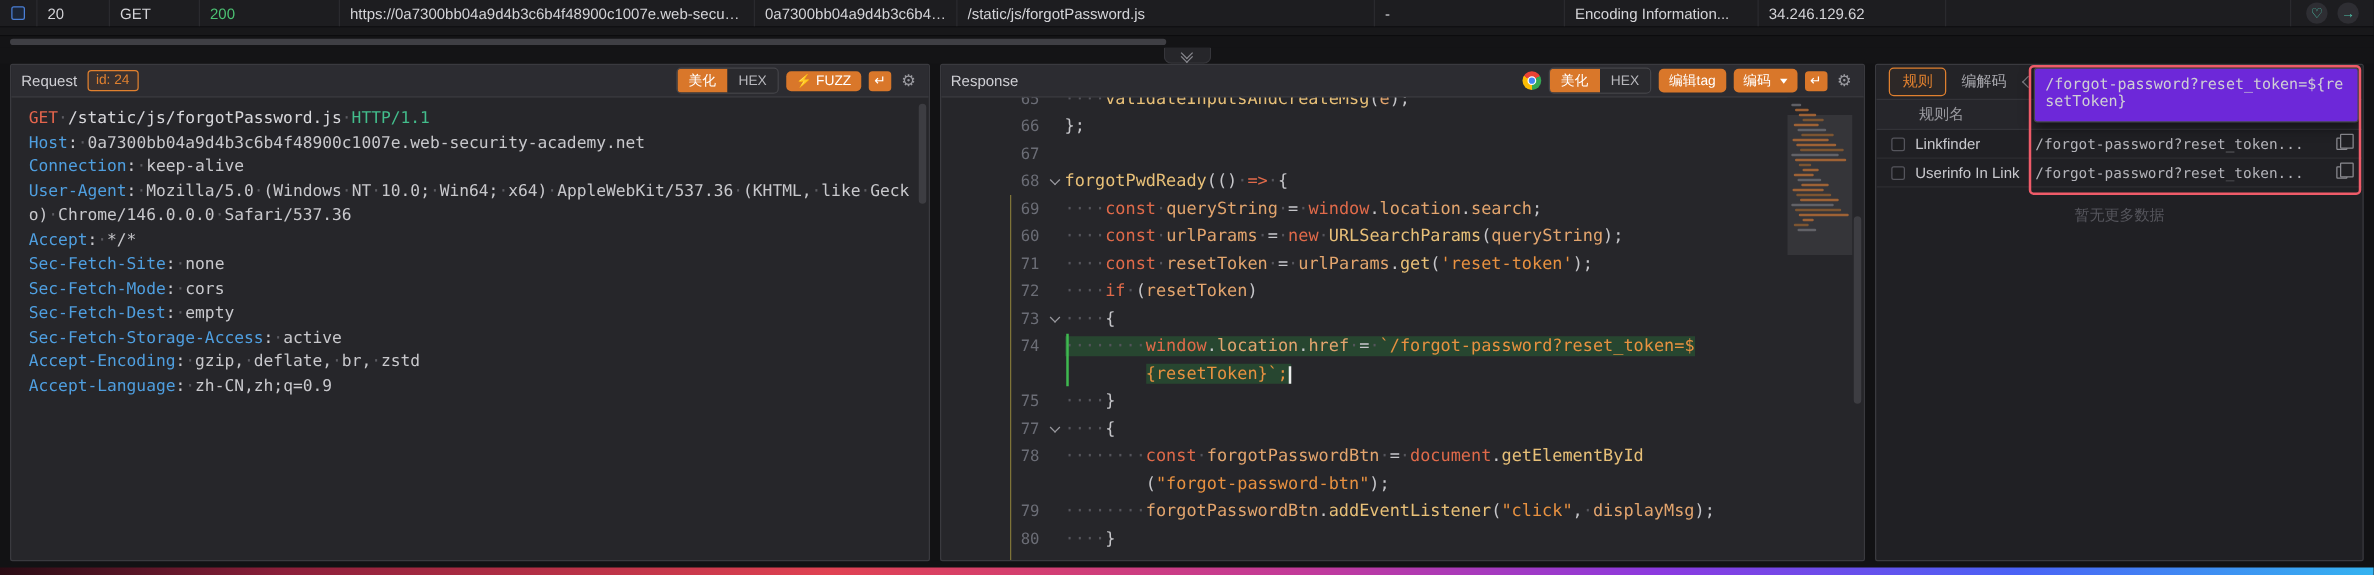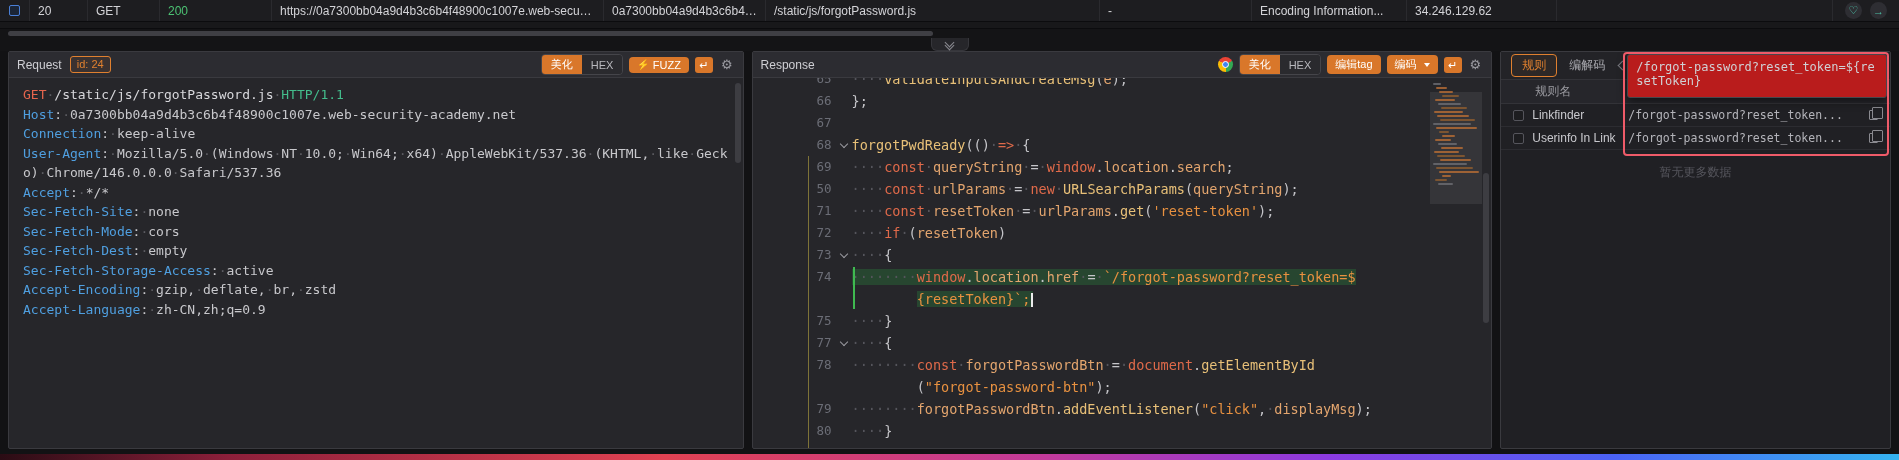--- a/index.html
+++ b/index.html
@@ -104,21 +104,21 @@
   .rule-row { height:23px; display:flex; align-items:center; border-bottom:1px solid #2c2c31; font-size:12px; cursor:pointer; }
   .rule-cb { flex:none; width:11px; height:11px; border:1px solid #55555c; border-radius:2px; margin:0 8px 0 12px; background:#1d1d20; }
   .rule-name { flex:none; width:96px; color:#c8c8cd; overflow:hidden; white-space:nowrap; }
   .rule-value { flex:1; color:#b4b4ba; white-space:nowrap; overflow:hidden; font-size:11.5px;
     font-family:"DejaVu Sans Mono","Liberation Mono",monospace; }
   .copy-icon { flex:none; position:relative; width:9px; height:10px; border:1px solid #8a8a90; border-radius:1px;
     margin:0 12px 0 6px; cursor:pointer; }
   .copy-icon::before { content:''; position:absolute; left:2px; top:-4px; width:9px; height:10px;
     border:1px solid #8a8a90; border-radius:1px; background:#202024; }
   .empty-text { text-align:center; color:#55555c; font-size:12px; margin-top:14px; }
-  .token-popup { position:absolute; left:126px; top:2px; width:260px; min-height:44px; background:#b91c1c;
+  .token-popup { position:absolute; left:126px; top:2px; width:260px; min-height:44px; background:#6d28d9;
     border:1px solid #47474c; border-radius:3px; box-shadow:0 3px 10px rgba(0,0,0,.55); padding:5px 8px;
     font-family:"DejaVu Sans Mono","Liberation Mono",monospace; font-size:12px; color:#d0d0d4;
     word-break:break-all; z-index:5; }
   .pink-rect { position:absolute; left:122px; top:0; width:266px; height:104px; border:2px solid #ef5b69;
     border-radius:4px; z-index:6; pointer-events:none; }
 
   .bottom-accent { height:6px; margin-top:5px;
     background:linear-gradient(90deg,#2a0c14 0%,#8c1f3a 12%,#e04252 35%,#c23a9a 55%,#8b3ae0 70%,#4a62f5 85%,#35b3f0 100%); }
 </style>
 </head>
@@ -259,21 +259,21 @@
                 <span class="fold-chev"></span>
               </span>
               <span class="code-text"><span class="tk-fn">forgotPwdReady</span><span class="tk-p">(()</span><span class="tk-ws">·</span><span class="tk-kw">=&gt;</span><span class="tk-ws">·</span><span class="tk-p">{</span></span>
             </div>
             <div class="code-row">
               <span class="gutter">69</span>
               <span class="foldcol"></span>
               <span class="code-text"><span class="tk-ws">····</span><span class="tk-kw">const</span><span class="tk-ws">·</span><span class="tk-id">queryString</span><span class="tk-ws">·</span><span class="tk-p">=</span><span class="tk-ws">·</span><span class="tk-kw">window</span><span class="tk-p">.</span><span class="tk-id">location</span><span class="tk-p">.</span><span class="tk-id">search</span><span class="tk-p">;</span></span>
             </div>
             <div class="code-row">
-              <span class="gutter">50</span>
+              <span class="gutter">60</span>
               <span class="foldcol"></span>
               <span class="code-text"><span class="tk-ws">····</span><span class="tk-kw">const</span><span class="tk-ws">·</span><span class="tk-id">urlParams</span><span class="tk-ws">·</span><span class="tk-p">=</span><span class="tk-ws">·</span><span class="tk-kw">new</span><span class="tk-ws">·</span><span class="tk-fn">URLSearchParams</span><span class="tk-p">(</span><span class="tk-id">queryString</span><span class="tk-p">);</span></span>
             </div>
             <div class="code-row">
               <span class="gutter">71</span>
               <span class="foldcol"></span>
               <span class="code-text"><span class="tk-ws">····</span><span class="tk-kw">const</span><span class="tk-ws">·</span><span class="tk-id">resetToken</span><span class="tk-ws">·</span><span class="tk-p">=</span><span class="tk-ws">·</span><span class="tk-id">urlParams</span><span class="tk-p">.</span><span class="tk-fn">get</span><span class="tk-p">(</span><span class="tk-str">'reset-token'</span><span class="tk-p">);</span></span>
             </div>
             <div class="code-row">
               <span class="gutter">72</span>

